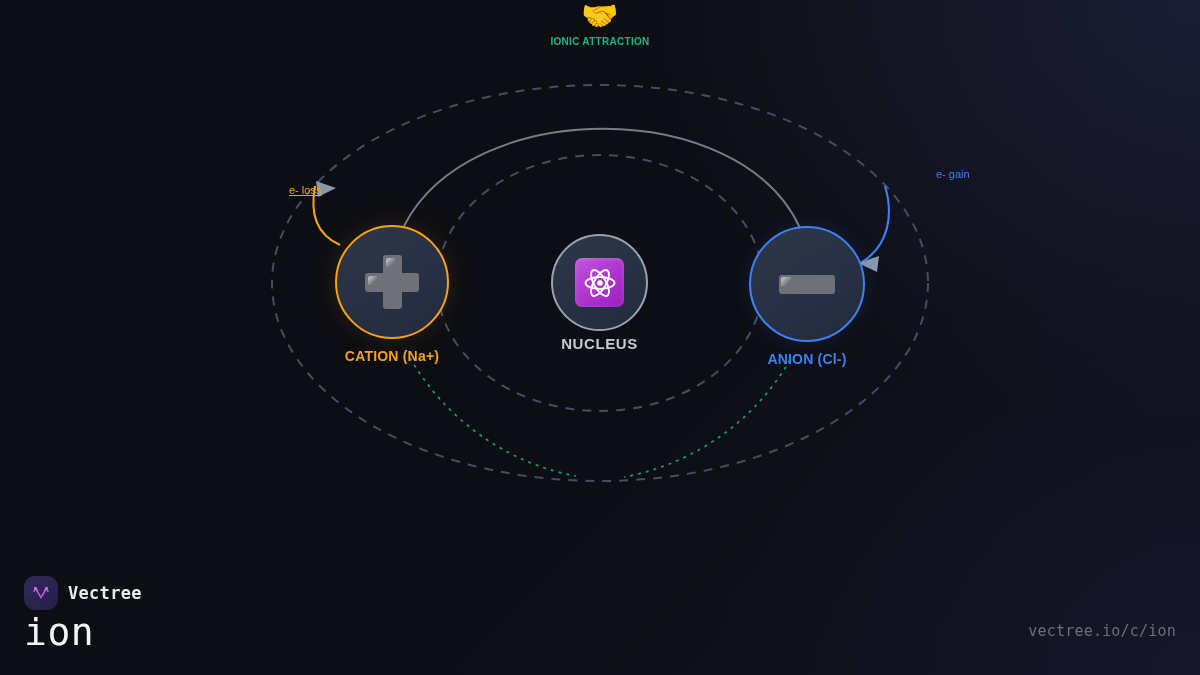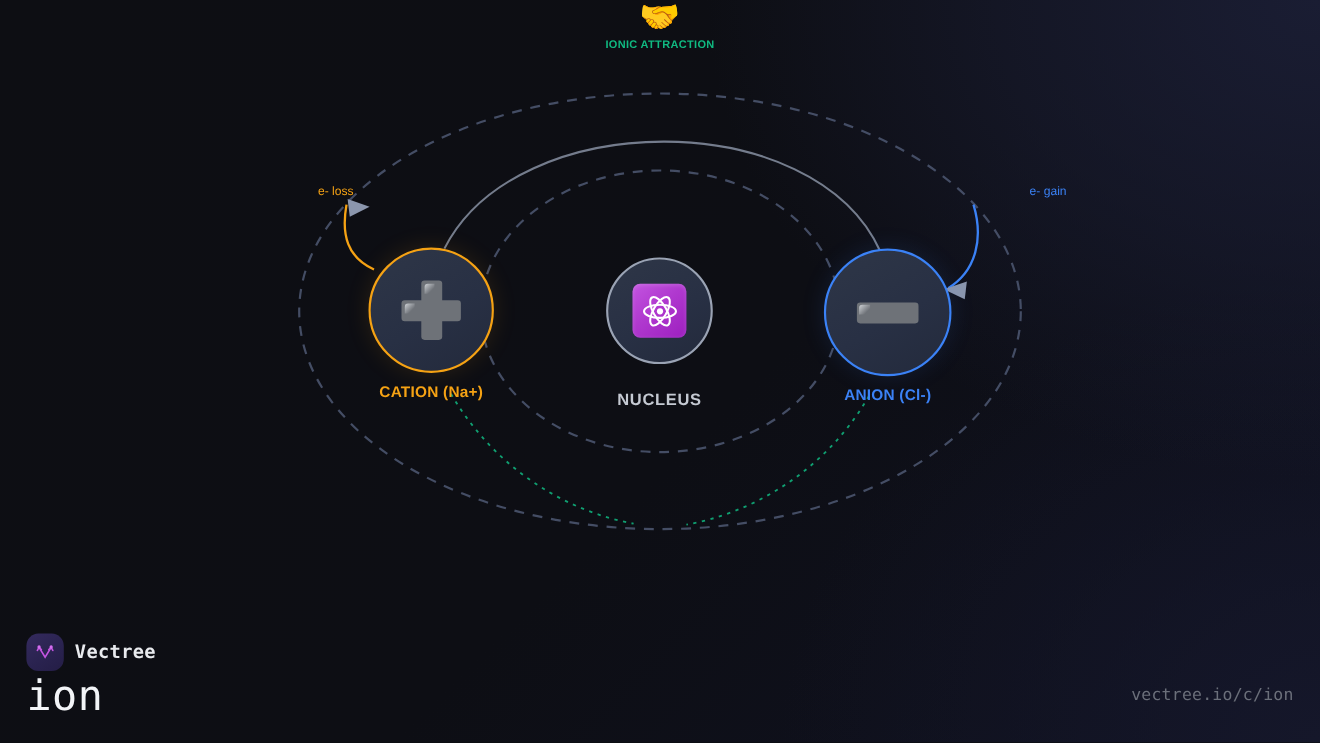--- a/index.html
+++ b/index.html
@@ -137,43 +137,44 @@
   }
   #node-nucleus .node-circle {
     width: 97px;
     height: 97px;
     border: 2px solid #9aa3b4;
   }
   #node-nucleus .node-label {
     color: #c4c9d2;
     font-size: 15px;
     letter-spacing: 0.6px;
-    margin-top: 24px;
+    margin-top: 4px;
   }
   .atom-tile {
     width: 49px;
     height: 49px;
     border-radius: 7px;
     background: linear-gradient(140deg, #c354e0 0%, #b039cf 45%, #9d1fbf 100%);
     display: flex;
     align-items: center;
     justify-content: center;
     box-shadow: inset 0 1px 4px rgba(255,255,255,0.18);
   }
 
   
   .curve-label {
     position: absolute;
     font-size: 11px;
     white-space: nowrap;
   }
   #label-eloss {
     left: 289px;
-    top: 168px;
+    top: 184px;
     color: #f5a214;
+    text-decoration: underline;
   }
   #label-egain {
     left: 936px;
     top: 168px;
     color: #3b82f6;
   }
 
   
   #node-attraction {
     left: 537px;

